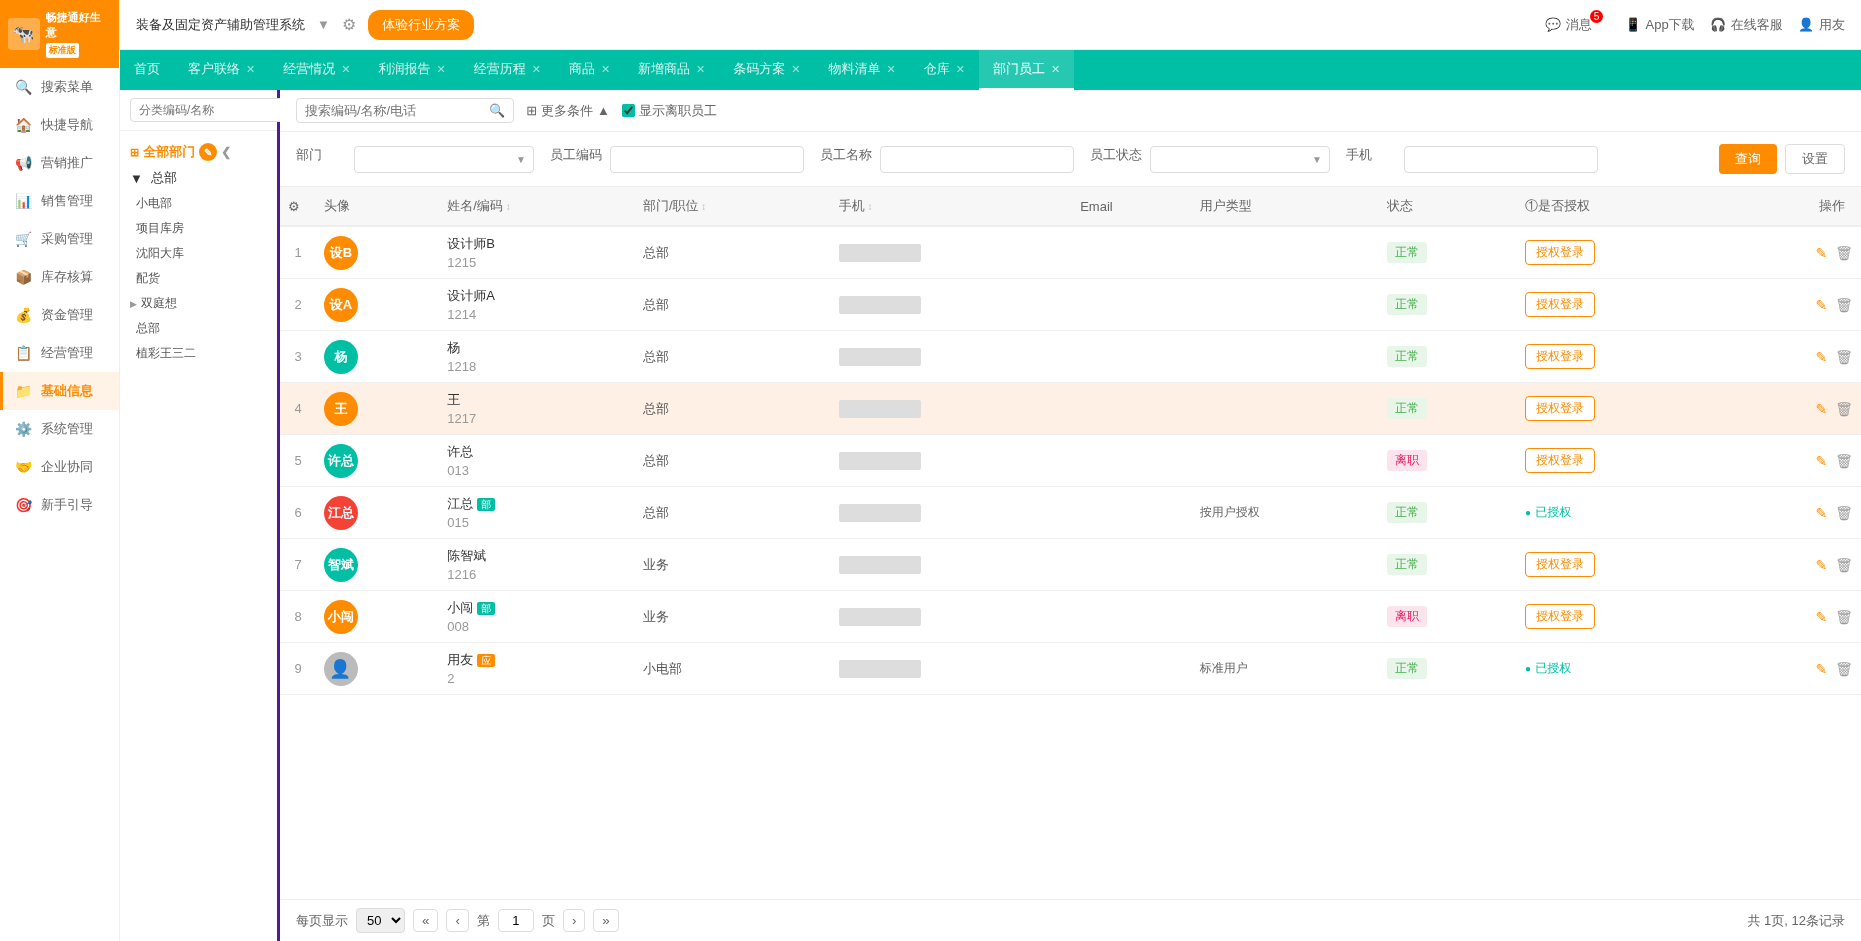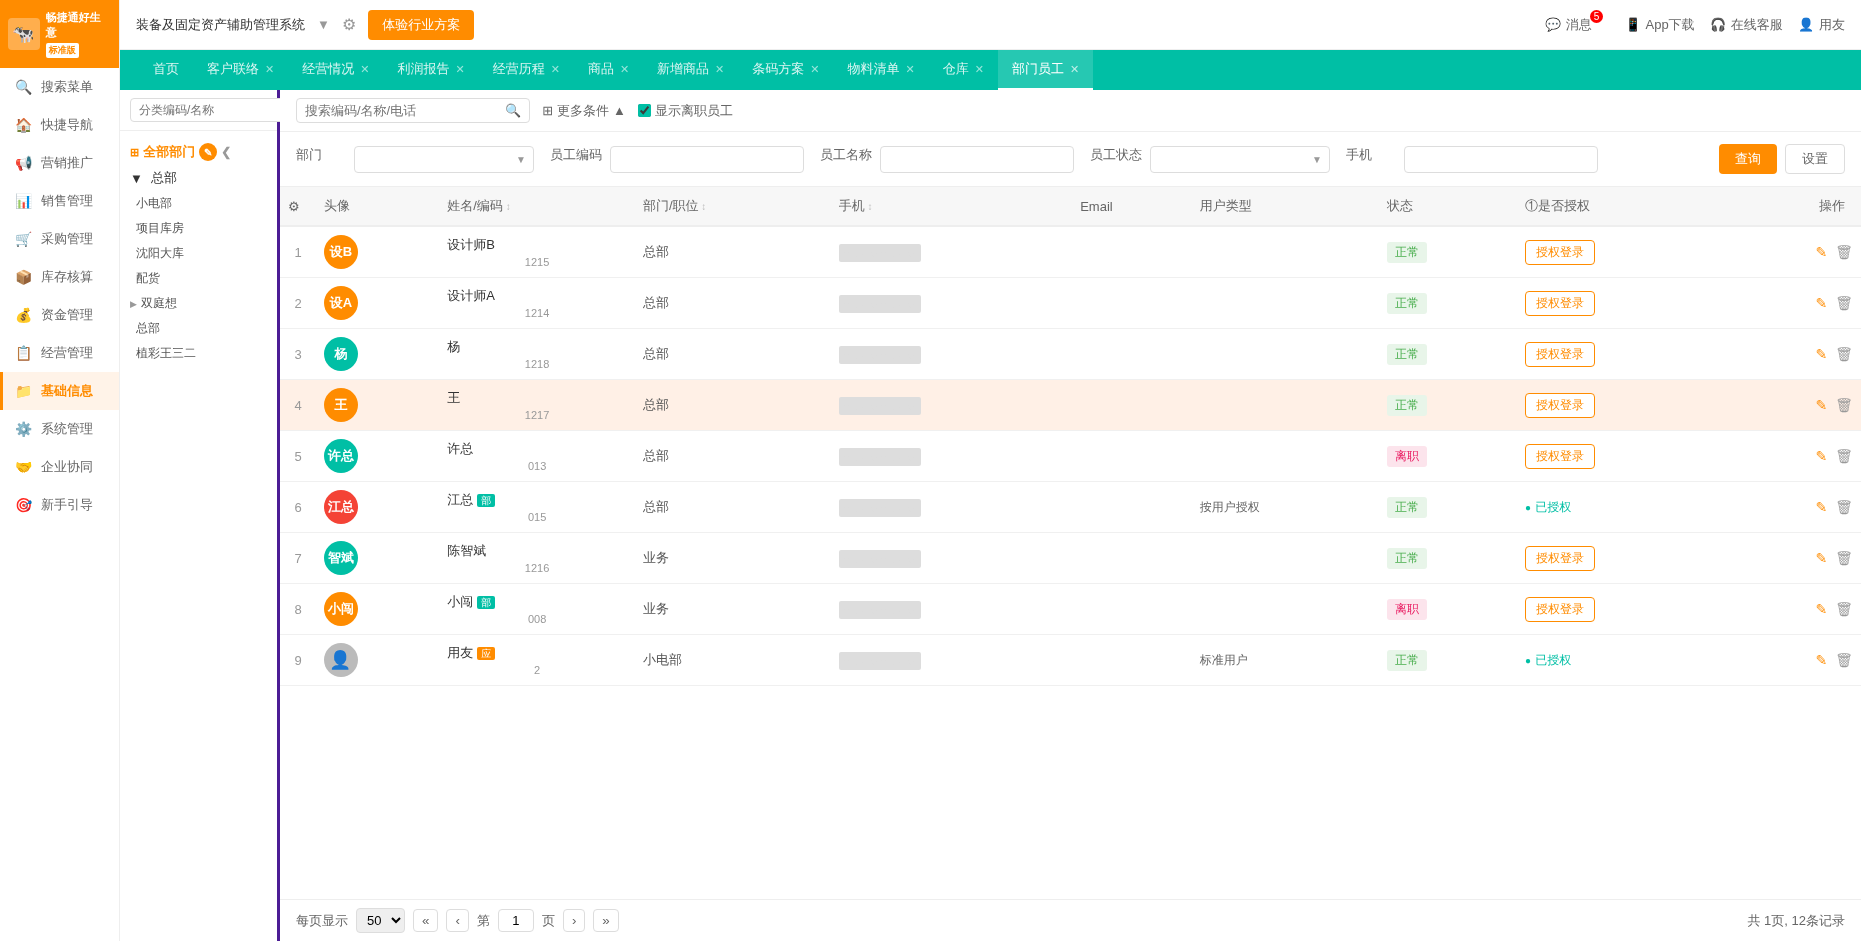--- a/index.html
+++ b/index.html
@@ -15,27 +15,27 @@
     .sidebar-item.active { background: #fff3e8; color: #ff8c00; border-left-color: #ff8c00; font-weight: bold; }
     .sidebar-item-icon { font-size: 14px; width: 18px; text-align: center; }
 
     
     .main { flex: 1; display: flex; flex-direction: column; height: 100%; overflow: hidden; }
 
     
     .topbar { background: #fff; height: 50px; display: flex; align-items: center; padding: 0 16px; border-bottom: 1px solid #eee; gap: 12px; }
     .topbar-arrow { color: #999; }
     .topbar-gear { color: #999; cursor: pointer; font-size: 16px; }
-    .topbar-trial-btn { background: #ff8c00; color: #fff; border: none; padding: 6px 14px; border-radius: 4px; cursor: pointer; font-size: 13px; }
+    .topbar-trial-btn { background: #ff8c00; color: #fff; border: none; padding: 6px 14px; border-radius: 12px; cursor: pointer; font-size: 13px; }
     .topbar-right { margin-left: auto; display: flex; align-items: center; gap: 16px; color: #666; font-size: 13px; }
     .topbar-right-item { display: flex; align-items: center; gap: 4px; cursor: pointer; }
     .topbar-badge { background: #f00; color: #fff; font-size: 10px; border-radius: 8px; padding: 1px 4px; position: relative; top: -8px; left: -6px; }
 
     
-    .navtabs { background: #00bfa5; display: flex; align-items: center; height: 40px; padding: 0 19px; overflow-x: auto; }
+    .navtabs { background: #00bfa5; display: flex; align-items: center; height: 40px; padding: 0 0; overflow-x: auto; }
     .navtab { color: rgba(255,255,255,0.85); padding: 0 14px; height: 40px; display: flex; align-items: center; gap: 6px; cursor: pointer; font-size: 13px; white-space: nowrap; border-bottom: 2px solid transparent; }
     .navtab.active { background: rgba(255,255,255,0.15); color: #fff; border-bottom-color: #fff; }
     .navtab-close { font-size: 11px; opacity: 0.7; }
 
     
     .content { flex: 1; display: flex; overflow: hidden; }
 
     
     .left-panel { width: 160px; background: #fff; border-right: 3px solid #4c1d95; display: flex; flex-direction: column; }
     .left-panel-header { padding: 8px 10px; display: flex; align-items: center; gap: 6px; border-bottom: 1px solid #eee; }
@@ -47,21 +47,21 @@
     .dept-collapse-btn { font-size: 12px; color: #999; cursor: pointer; }
     .dept-item { padding: 4px 16px; font-size: 12px; color: #555; cursor: pointer; display: flex; align-items: center; gap: 4px; }
     .dept-item.has-child { padding-left: 10px; }
     .dept-item.has-child::before { content: '▶'; font-size: 9px; color: #999; }
 
     
     .right-panel { flex: 1; display: flex; flex-direction: column; overflow: hidden; }
 
     
     .filter-bar { background: #fff; padding: 8px 16px; display: flex; align-items: center; gap: 12px; border-bottom: 1px solid #eee; }
-    .filter-search { display: flex; align-items: center; border: 1px solid #ddd; border-radius: 4px; padding: 4px 8px; gap: 20px; }
+    .filter-search { display: flex; align-items: center; border: 1px solid #ddd; border-radius: 4px; padding: 4px 8px; gap: 4px; }
     .filter-search input { border: none; outline: none; font-size: 13px; width: 180px; }
     .filter-more { display: flex; align-items: center; gap: 4px; color: #666; cursor: pointer; font-size: 13px; }
     .filter-checkbox { display: flex; align-items: center; gap: 4px; color: #666; font-size: 13px; cursor: pointer; }
     .filter-checkbox input[type=checkbox] { accent-color: #00bfa5; }
     .filter-right { margin-left: auto; display: flex; align-items: center; gap: 8px; }
     .btn-add { background: #ff8c00; color: #fff; border: none; padding: 6px 14px; border-radius: 4px; cursor: pointer; font-size: 13px; display: flex; align-items: center; gap: 4px; }
     .btn-outline { background: #fff; color: #666; border: 1px solid #ddd; padding: 5px 10px; border-radius: 4px; cursor: pointer; font-size: 13px; display: flex; align-items: center; gap: 4px; }
 
     
     .adv-filter { background: #fff; padding: 12px 16px; border-bottom: 1px solid #eee; display: flex; flex-wrap: wrap; gap: 16px; align-items: center; }
@@ -81,21 +81,21 @@
     thead tr { background: #f7f7f7; border-bottom: 1px solid #eee; }
     th { padding: 10px 8px; text-align: left; font-size: 13px; color: #666; font-weight: 500; white-space: nowrap; border-bottom: 2px solid #eee; }
     th.sortable { cursor: pointer; }
     th.sortable::after { content: ' ↕'; font-size: 10px; color: #bbb; }
     td { padding: 8px 8px; font-size: 13px; color: #333; border-bottom: 1px solid #f0f0f0; vertical-align: middle; }
     tr.highlighted { background: #fff0e6; }
     .row-num { color: #999; text-align: center; }
     .avatar { width: 34px; height: 34px; border-radius: 50%; display: flex; align-items: center; justify-content: center; color: #fff; font-size: 13px; font-weight: bold; }
     .name-code { display: flex; flex-direction: column; gap: 2px; }
     .name-text { font-size: 13px; color: #333; }
-    .code-text { font-size: 11px; color: #999; text-align: center; }
+    .code-text { font-size: 13px; color: #999; }
     .dept-text { color: #555; }
     .phone-blur { background: #ddd; color: #ddd; border-radius: 2px; font-size: 12px; padding: 2px 4px; letter-spacing: 2px; }
     .status-normal { display: inline-block; padding: 2px 8px; background: #e8f5e9; color: #4caf50; border-radius: 3px; font-size: 12px; }
     .status-resigned { display: inline-block; padding: 2px 8px; background: #fce4ec; color: #e91e63; border-radius: 3px; font-size: 12px; }
     .btn-auth { border: 1px solid #ff8c00; color: #ff8c00; background: #fff; padding: 3px 10px; border-radius: 4px; cursor: pointer; font-size: 12px; }
     .auth-granted { color: #00bfa5; font-size: 12px; display: flex; align-items: center; gap: 4px; }
     .auth-granted::before { content: '●'; font-size: 10px; }
     .user-type { color: #666; font-size: 12px; }
     .action-btns { display: flex; gap: 8px; }
     .action-edit { color: #ff8c00; cursor: pointer; font-size: 14px; }

